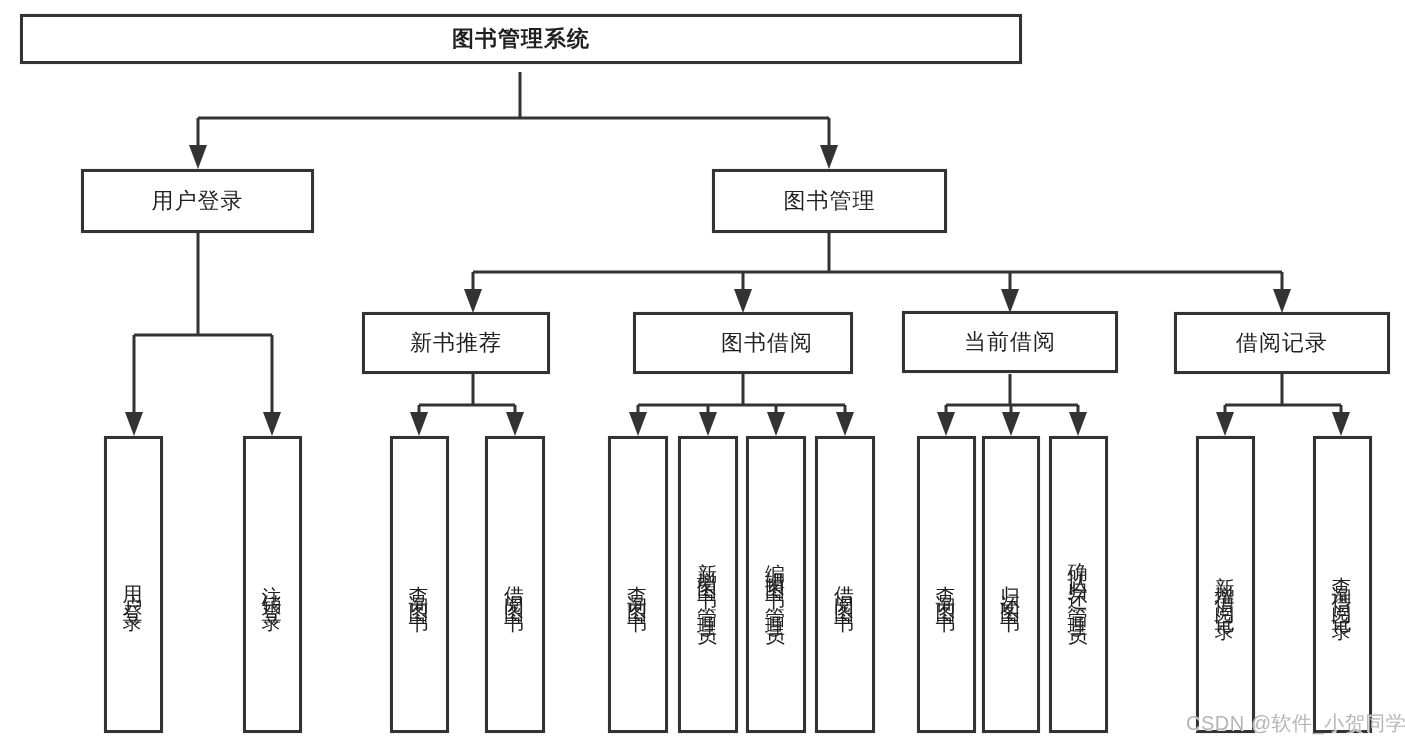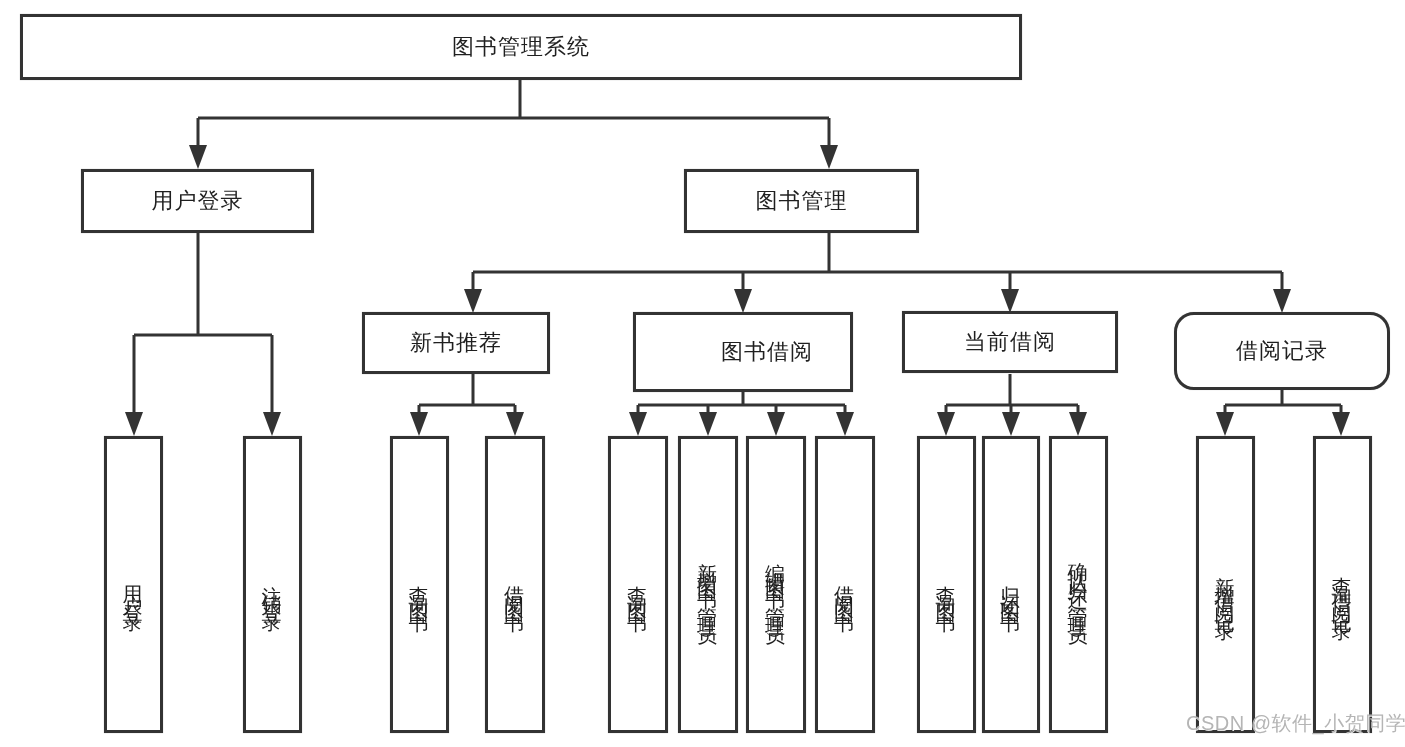--- a/index.html
+++ b/index.html
@@ -82,29 +82,29 @@
       <polygon points="767,412 785,412 776,436"></polygon>
       <polygon points="836,412 854,412 845,436"></polygon>
       <polygon points="937,412 955,412 946,436"></polygon>
       <polygon points="1002,412 1020,412 1011,436"></polygon>
       <polygon points="1069,412 1087,412 1078,436"></polygon>
       <polygon points="1216,412 1234,412 1225,436"></polygon>
       <polygon points="1332,412 1350,412 1341,436"></polygon>
     </g>
   </svg>
 
-  <div class="node root-node" style="left:20px; top:14px; width:1002px; height:66px;">图书管理系统</div>
+  <div class="node root-node" style="left:20px; top:14px; width:1002px; height:50px;font-weight:bold;">图书管理系统</div>
 
   <div class="node h-node" style="left:81px; top:169px; width:233px; height:64px;">用户登录</div>
-  <div class="node h-node" style="left:684px; top:169px; width:235px; height:64px;">图书管理</div>
+  <div class="node h-node" style="left:712px; top:169px; width:235px; height:64px;">图书管理</div>
 
   <div class="node h-node" style="left:362px; top:312px; width:188px; height:62px;">新书推荐</div>
-  <div class="node h-node" style="left:633px; top:312px; width:220px; height:80px;padding-left:48px;">图书借阅</div>
+  <div class="node h-node" style="left:633px; top:312px; width:220px; height:62px;padding-left:48px;">图书借阅</div>
   <div class="node h-node" style="left:902px; top:311px; width:216px; height:62px;">当前借阅</div>
-  <div class="node h-node" style="left:1174px; top:312px; width:216px; height:78px;border-radius:20px;">借阅记录</div>
+  <div class="node h-node" style="left:1174px; top:312px; width:216px; height:62px;">借阅记录</div>
 
   <div class="node v-node" style="left:104px; top:436px; width:59px; height:297px;">用户登录</div>
   <div class="node v-node" style="left:243px; top:436px; width:59px; height:297px;">注销登录</div>
 
   <div class="node v-node" style="left:390px; top:436px; width:59px; height:297px;">查询图书</div>
   <div class="node v-node" style="left:485px; top:436px; width:60px; height:297px;">借阅图书</div>
 
   <div class="node v-node" style="left:608px; top:436px; width:60px; height:297px;">查询图书</div>
   <div class="node v-node" style="left:678px; top:436px; width:60px; height:297px;">新增图书（管理员）</div>
   <div class="node v-node" style="left:746px; top:436px; width:60px; height:297px;">编辑图书（管理员）</div>

